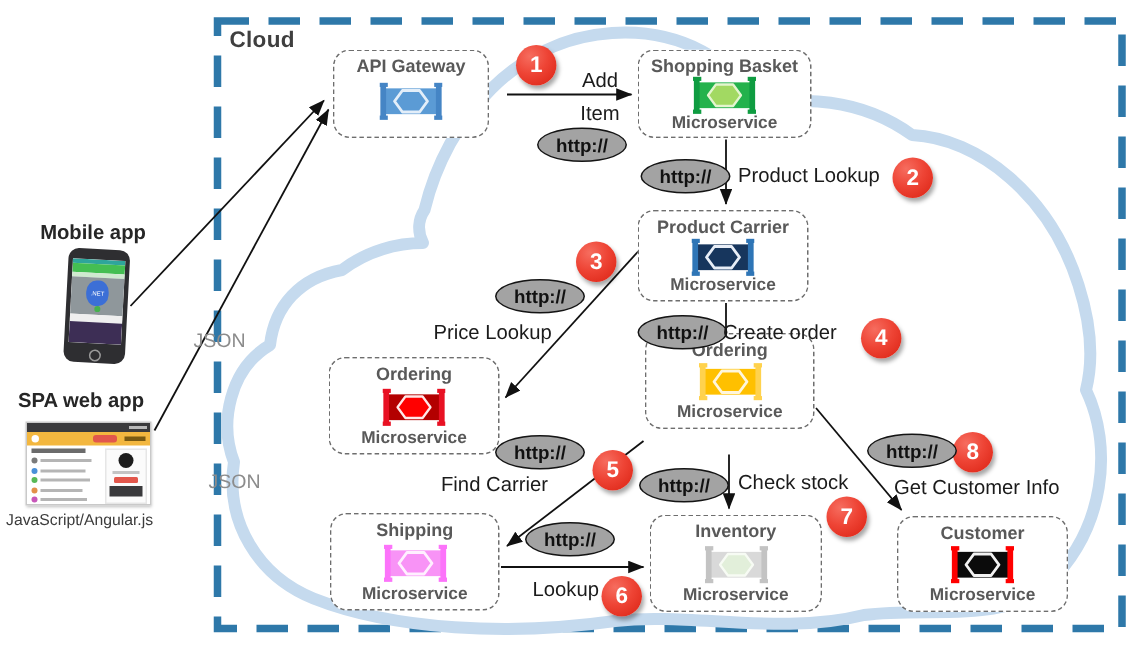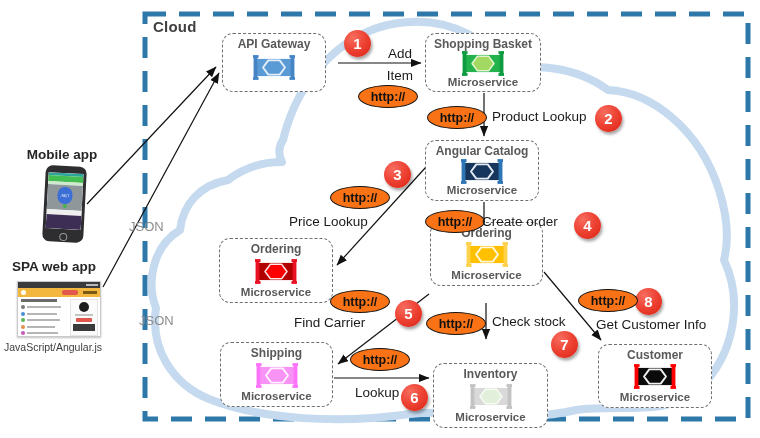--- a/index.html
+++ b/index.html
@@ -23,21 +23,21 @@
   
   .badge{
     width:27px;height:27px;border-radius:50%;
     background:radial-gradient(circle at 34% 28%, #f66d5f 0%, #ee4435 45%, #da2112 100%);
     color:#fff;font-size:15px;font-weight:bold;text-align:center;line-height:27px;
     box-shadow:1.5px 2.5px 3px rgba(0,0,0,.35);
   }
   
   .proto{
     box-sizing:border-box;width:60px;height:23px;border:1.7px solid #141414;border-radius:50%;
-    background:#f97316;display:flex;align-items:center;justify-content:center;
+    background:#a3a3a3;display:flex;align-items:center;justify-content:center;
     font-size:12.5px;font-weight:600;color:#111;
   }
   
   .flabel{font-size:13.5px;color:#1b1b1b;white-space:nowrap;}
   .flabel.wrap{white-space:normal;text-align:center;line-height:1.6;}
   
   .client-label{font-size:13.5px;font-weight:bold;color:#262626;text-align:center;}
   .gray-label{font-size:13px;color:#8c8c8c;margin-left:40px;}
   .tech-label{font-size:10.5px;color:#3c3c3c;white-space:nowrap;}
   
@@ -210,21 +210,21 @@
           <rect x="0" y="23" width="5.8" height="3" fill="#0F9C41"></rect>
         <rect x="39.4" y="1" width="4" height="24" fill="#0F9C41"></rect>
           <rect x="38.2" y="0" width="5.8" height="3" fill="#0F9C41"></rect>
           <rect x="38.2" y="23" width="5.8" height="3" fill="#0F9C41"></rect>
       </svg>
     </div>
     <div class="svc-sub">Microservice</div>
   </div>
 
   <div class="abs svc" style="left:425px;top:140px;width:114px;height:61px;">
-    <div class="svc-title">Angular Catalog</div>
+    <div class="svc-title">Product Carrier</div>
     <div class="svc-icon">
       <svg width="42" height="25" viewBox="0 0 44 26">
         <rect x="2.5" y="4" width="39" height="18" fill="#17365D"></rect>
         <polygon points="16,5.5 28,5.5 33.5,13 28,20.5 16,20.5 10.5,13" fill="#17365D" stroke="#E8EEF7" stroke-width="2" stroke-linejoin="round"></polygon>
         <rect x="0.6" y="1" width="4" height="24" fill="#2E75B6"></rect>
           <rect x="0" y="0" width="5.8" height="3" fill="#2E75B6"></rect>
           <rect x="0" y="23" width="5.8" height="3" fill="#2E75B6"></rect>
         <rect x="39.4" y="1" width="4" height="24" fill="#2E75B6"></rect>
           <rect x="38.2" y="0" width="5.8" height="3" fill="#2E75B6"></rect>
           <rect x="38.2" y="23" width="5.8" height="3" fill="#2E75B6"></rect>
@@ -277,21 +277,21 @@
           <rect x="0" y="0" width="5.8" height="3" fill="#FC73FA"></rect>
           <rect x="0" y="23" width="5.8" height="3" fill="#FC73FA"></rect>
         <rect x="39.4" y="1" width="4" height="24" fill="#FC73FA"></rect>
           <rect x="38.2" y="0" width="5.8" height="3" fill="#FC73FA"></rect>
           <rect x="38.2" y="23" width="5.8" height="3" fill="#FC73FA"></rect>
       </svg>
     </div>
     <div class="svc-sub">Microservice</div>
   </div>
 
-  <div class="abs svc" style="left:433px;top:343px;width:115px;height:65px;margin-top:20px;">
+  <div class="abs svc" style="left:433px;top:343px;width:115px;height:65px;">
     <div class="svc-title">Inventory</div>
     <div class="svc-icon">
       <svg width="42" height="25" viewBox="0 0 44 26">
         <rect x="2.5" y="4" width="39" height="18" fill="#D9D9D9"></rect>
         <polygon points="16,5.5 28,5.5 33.5,13 28,20.5 16,20.5 10.5,13" fill="#E2EFDA" stroke="#F7FBF4" stroke-width="1.6" stroke-linejoin="round"></polygon>
         <rect x="0.6" y="1" width="4" height="24" fill="#C3C3C3"></rect>
           <rect x="0" y="0" width="5.8" height="3" fill="#C3C3C3"></rect>
           <rect x="0" y="23" width="5.8" height="3" fill="#C3C3C3"></rect>
         <rect x="39.4" y="1" width="4" height="24" fill="#C3C3C3"></rect>
           <rect x="38.2" y="0" width="5.8" height="3" fill="#C3C3C3"></rect>

